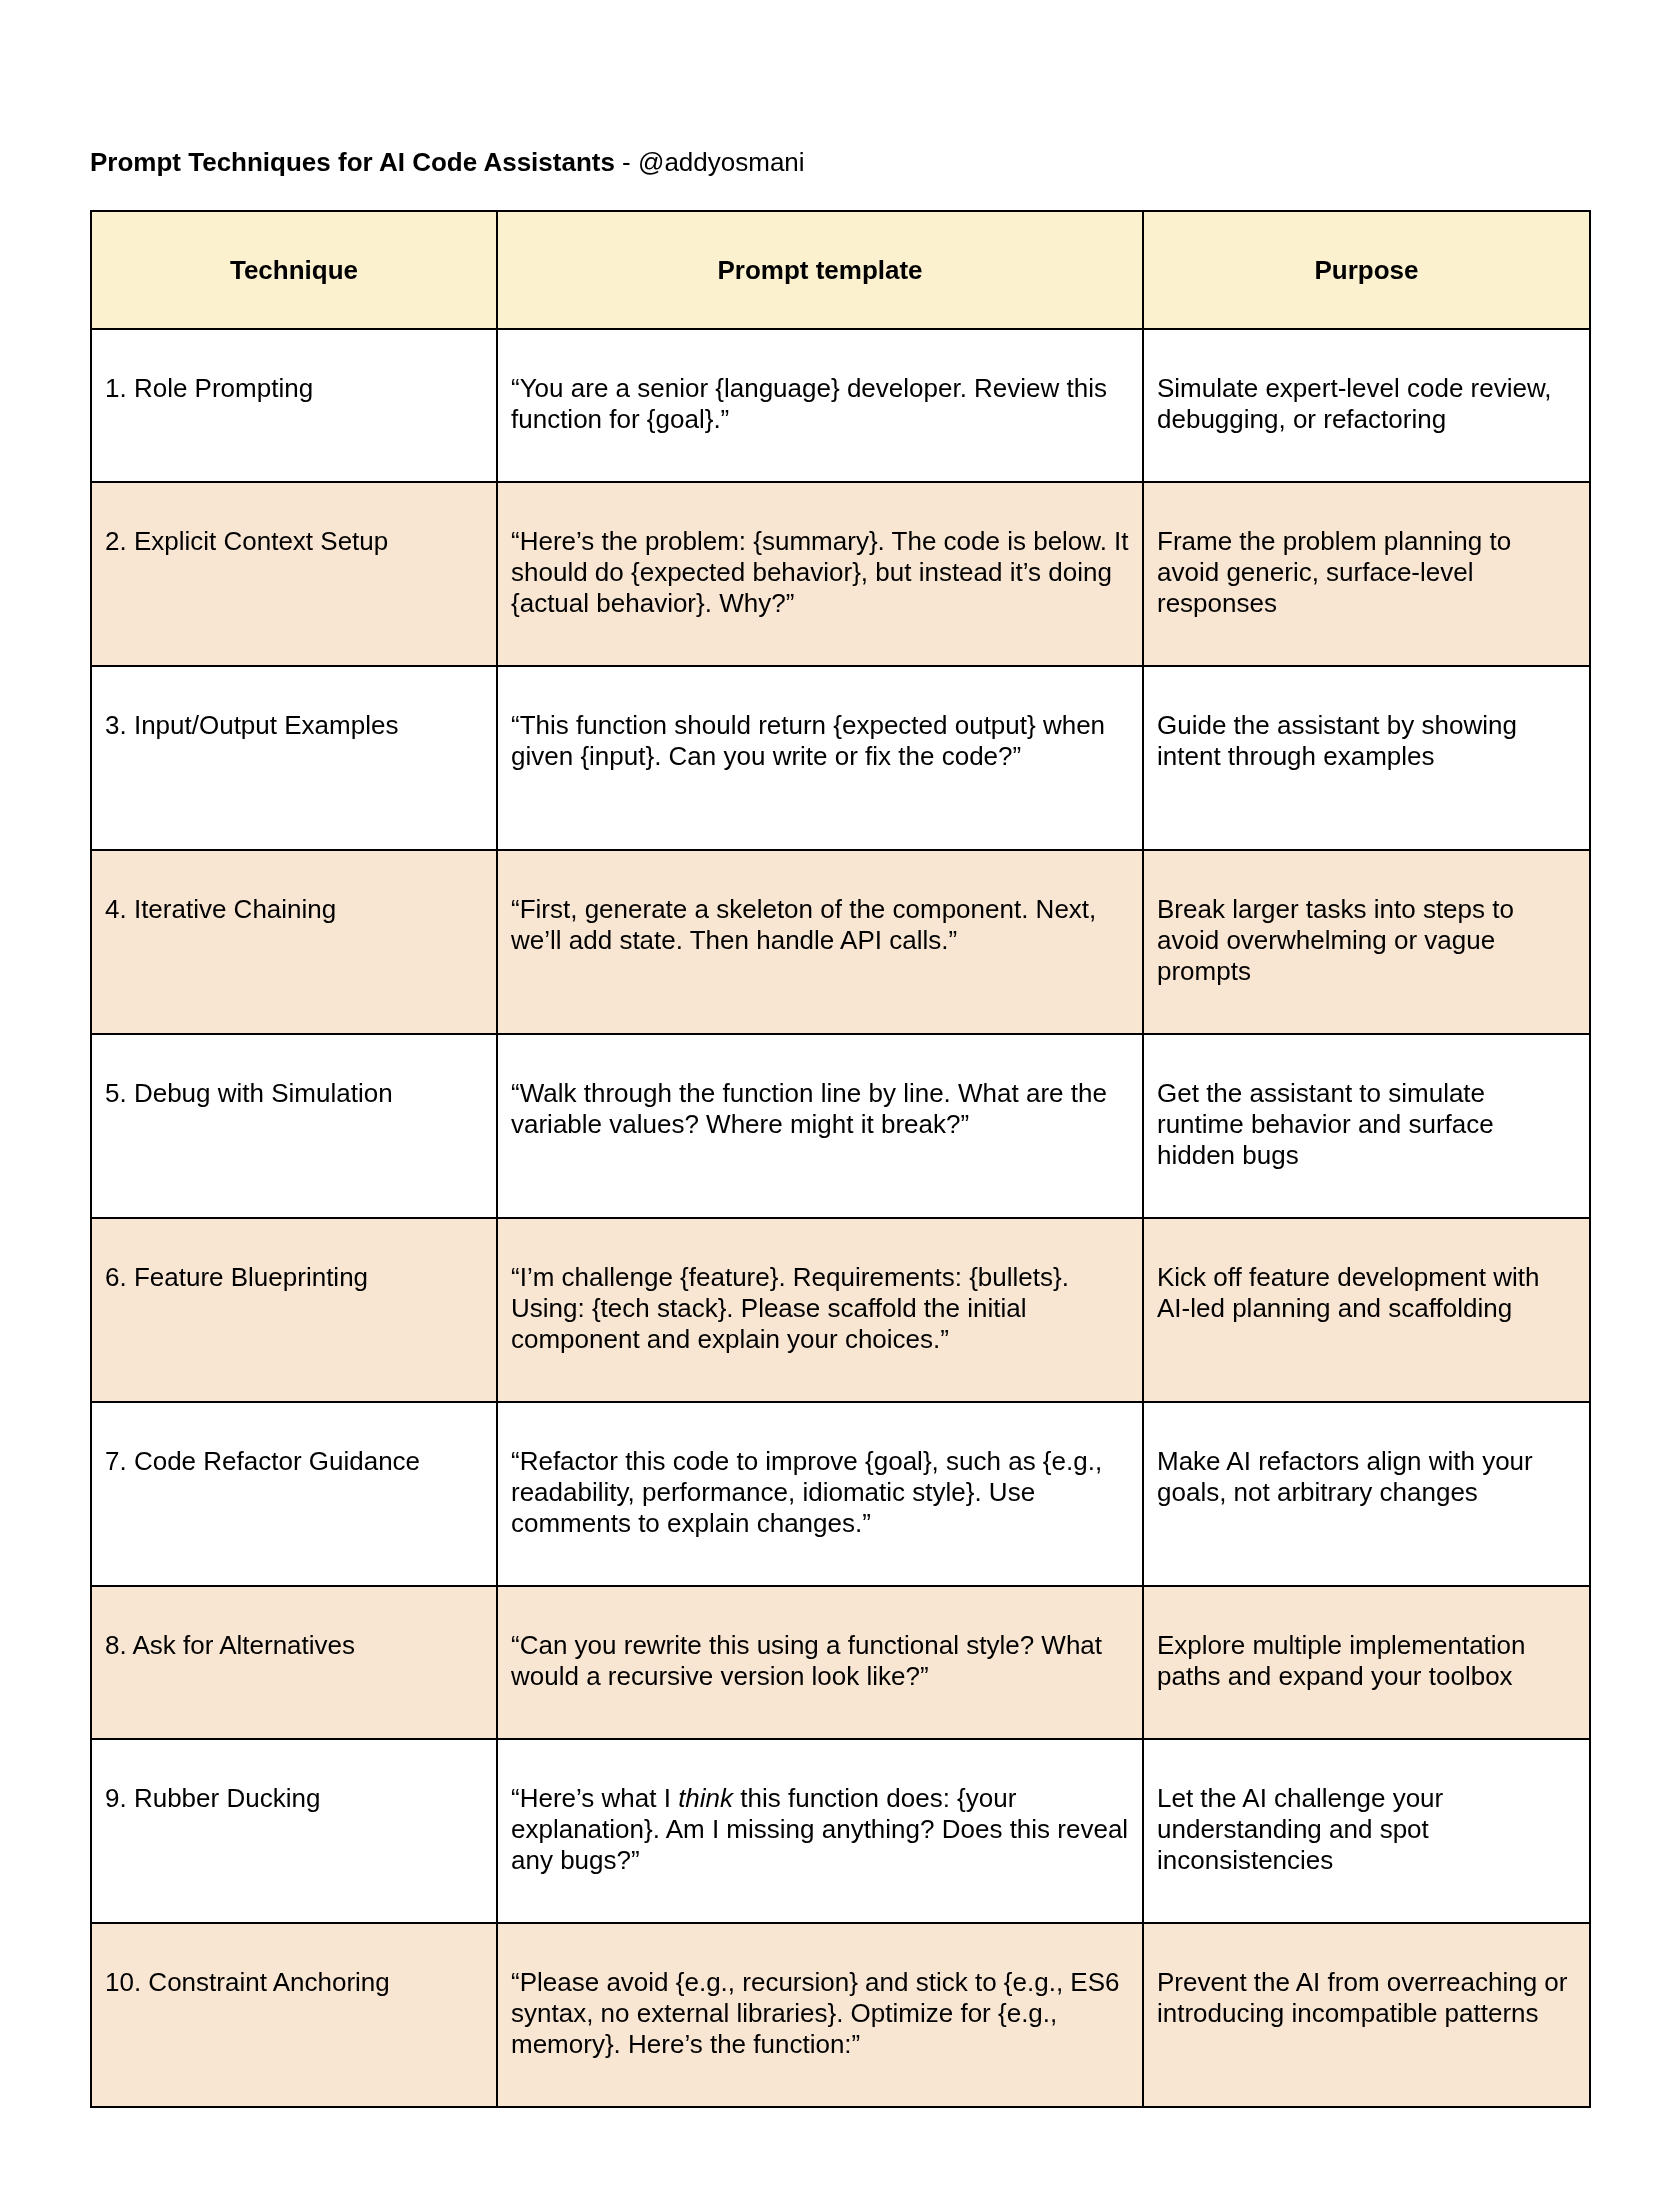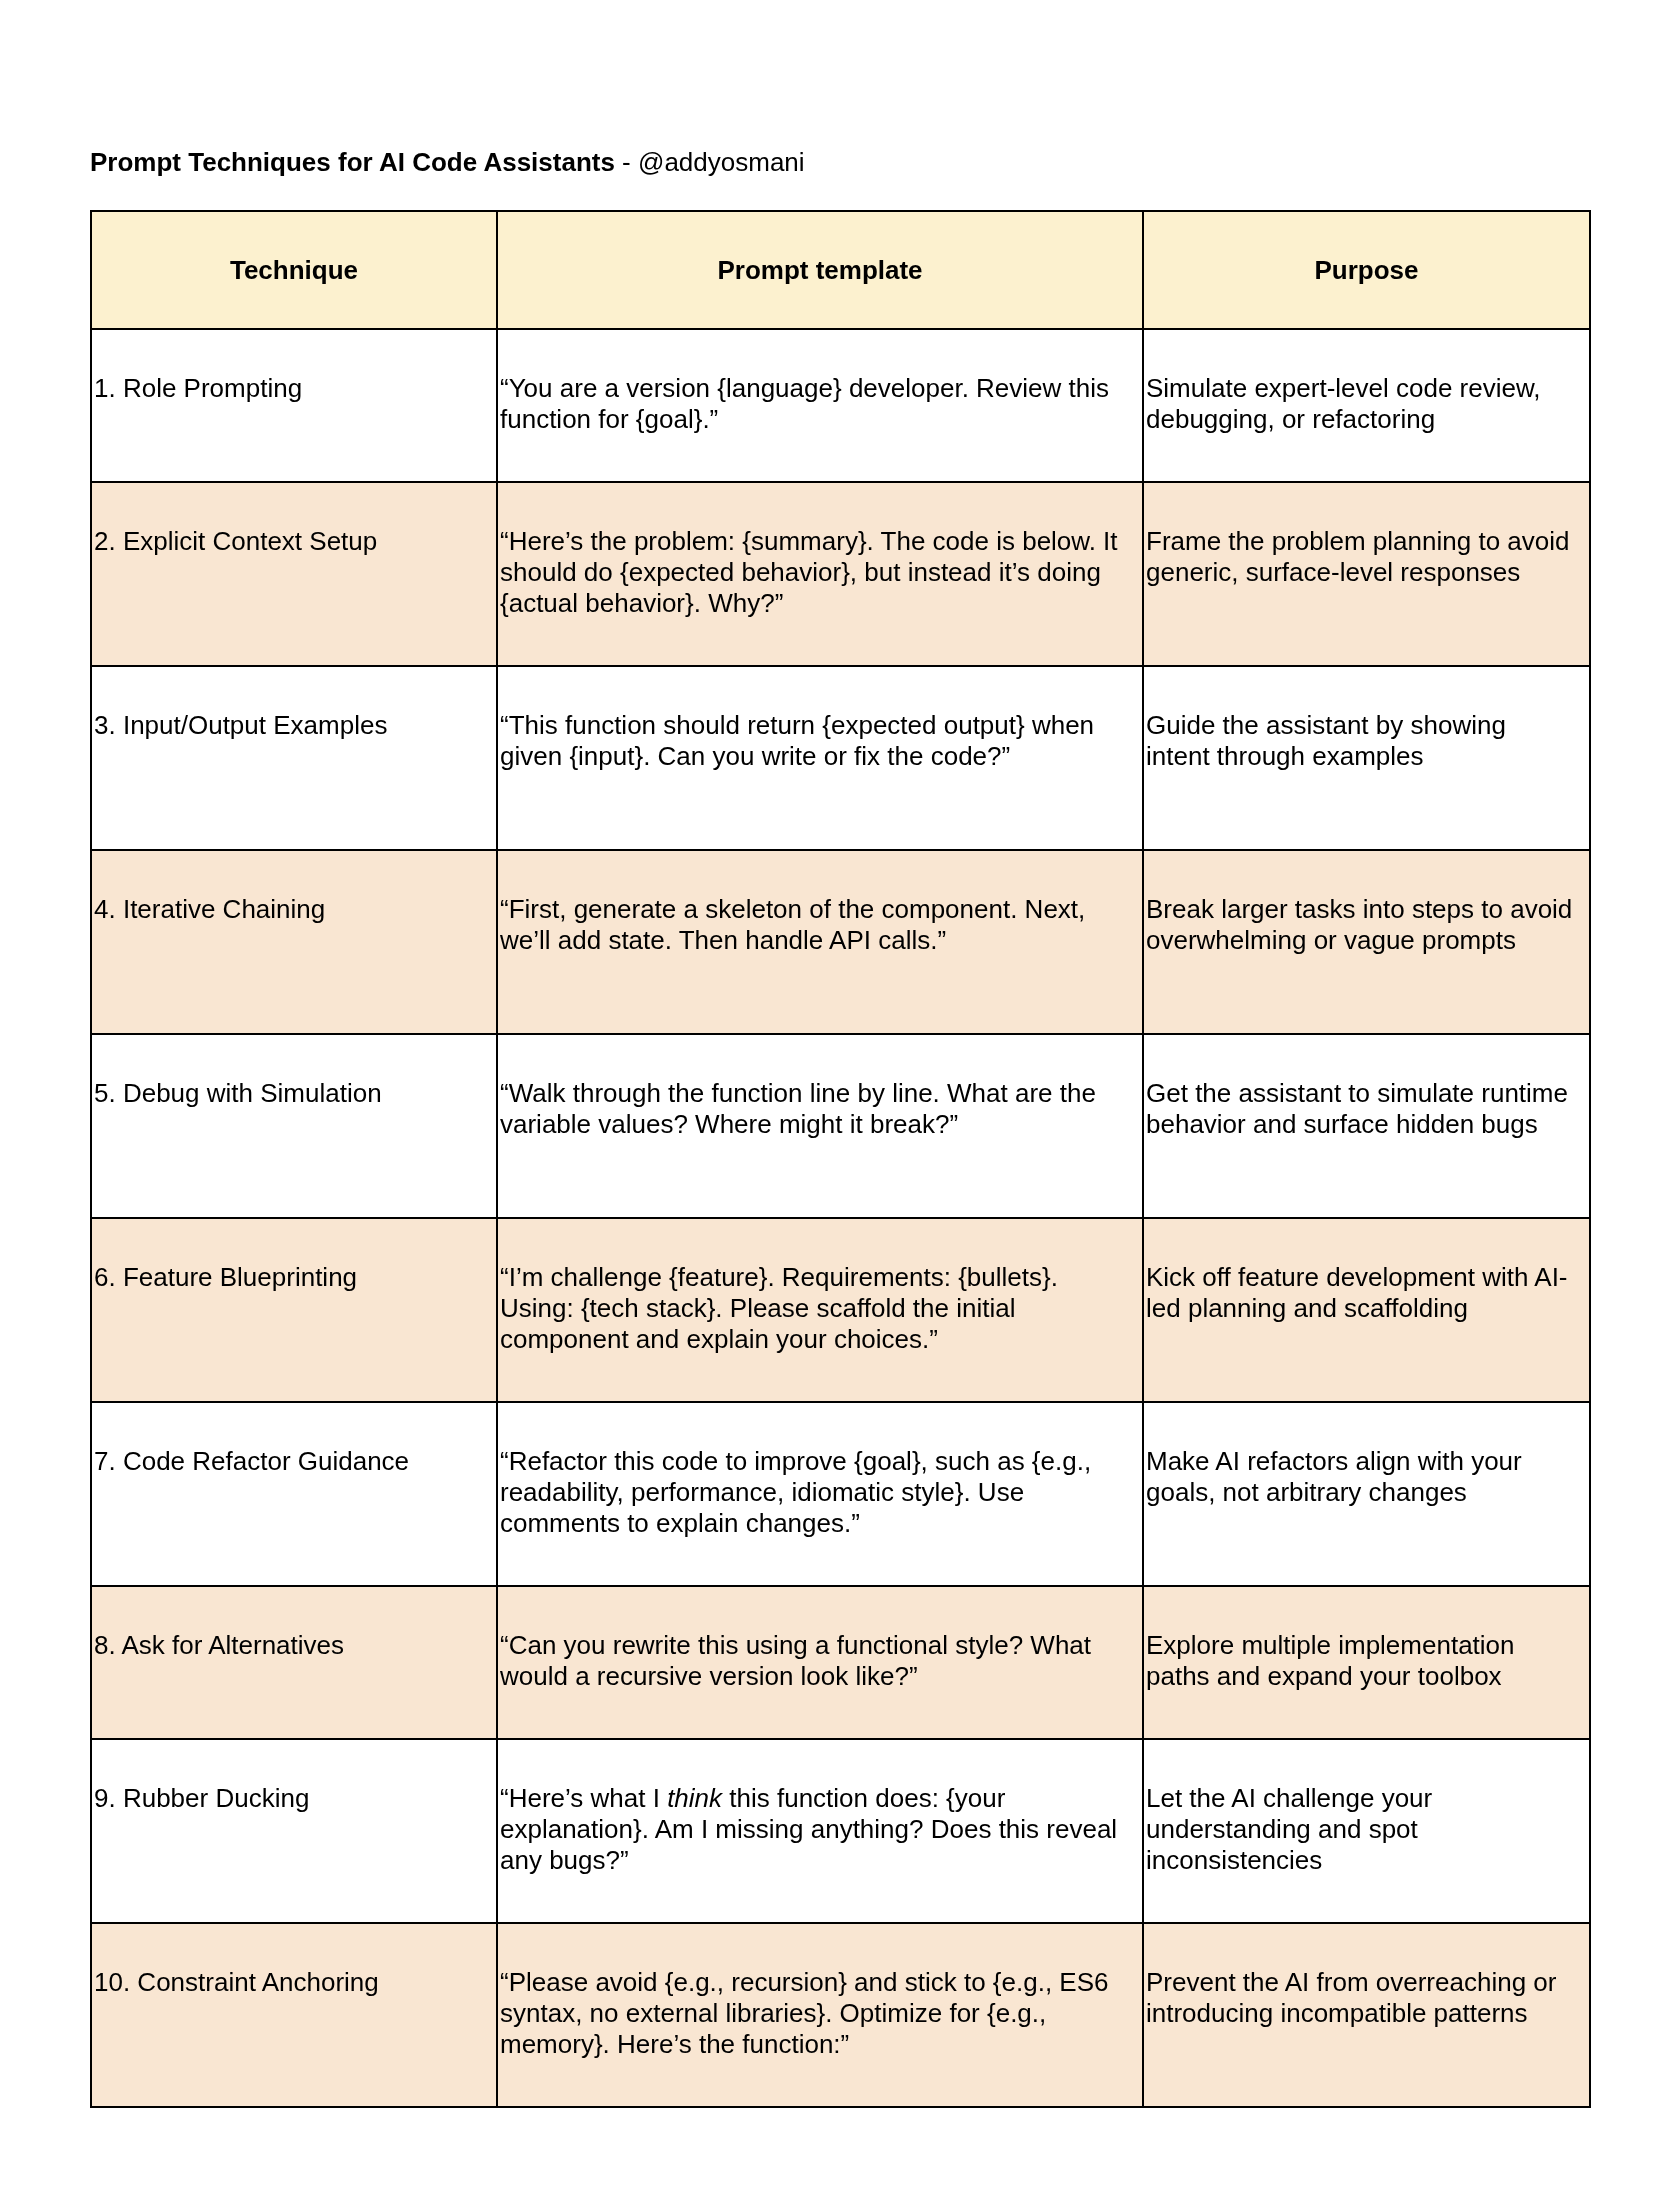--- a/index.html
+++ b/index.html
@@ -1,20 +1,20 @@
 <!DOCTYPE html>
 <html style="font-size:15px"><head>
 <meta charset="utf-8">
 <style>
   html, body { margin: 0; padding: 0; background: #ffffff; }
   body { width: 1680px; height: 2209px; position: relative; font-family: "Liberation Sans", sans-serif; color: #000; }
   .title { position: absolute; left: 90px; top: 146px; font-size: 26px; line-height: 32px; white-space: nowrap; }
   .title b { font-weight: bold; }
   table { position: absolute; left: 90px; top: 210px; width: 1499px; border-collapse: collapse; table-layout: fixed; }
-  td, th { border: 2.4px solid #000; vertical-align: top; padding: 43px 13px 19px 2px; font-size: 26px; line-height: 31px; text-align: left; }
+  td, th { border: 2.4px solid #000; vertical-align: top; padding: 43px 13px 19px 13px; font-size: 26px; line-height: 31px; text-align: left; }
   th { background: #fcf1cf; text-align: center; vertical-align: middle; font-weight: bold; padding: 0 4px; height: 116px; }
   tr.shaded td { background: #f9e6d2; margin-left: 29px; }
   col.c1 { width: 406px; }
   col.c2 { width: 646px; }
   col.c3 { width: 447px; }
   .r2 td { height: 89px; }
   .r3 td { height: 120px; }
   b.ph { font-weight: normal; }
   i.em { font-style: italic; }
 </style>
@@ -33,21 +33,21 @@
     <tr>
       <th>Technique</th>
       <th>Prompt template</th>
       <th>Purpose</th>
     </tr>
   </thead>
   <tbody id="rows">
 
   <tr class="r2">
         <td>1. Role Prompting</td>
-        <td><span>“You are a version </span><b class="ph">{language}</b><span> developer. Review this function for </span><b class="ph">{goal}</b><span>.”</span></td>
+        <td><span>“You are a senior </span><b class="ph">{language}</b><span> developer. Review this function for </span><b class="ph">{goal}</b><span>.”</span></td>
         <td>Simulate expert-level code review, debugging, or refactoring</td>
       </tr>
       <tr class="shaded r3">
         <td>2. Explicit Context Setup</td>
         <td><span>“Here’s the problem: </span><b class="ph">{summary}</b><span>. The code is below. It should do </span><b class="ph">{expected behavior}</b><span>, but instead it’s doing </span><b class="ph">{actual behavior}</b><span>. Why?”</span></td>
         <td>Frame the problem planning to avoid generic, surface-level responses</td>
       </tr>
       <tr class="r3">
         <td>3. Input/Output Examples</td>
         <td><span>“This function should return </span><b class="ph">{expected output}</b><span> when given </span><b class="ph">{input}</b><span>. Can you write or fix the code?”</span></td>

